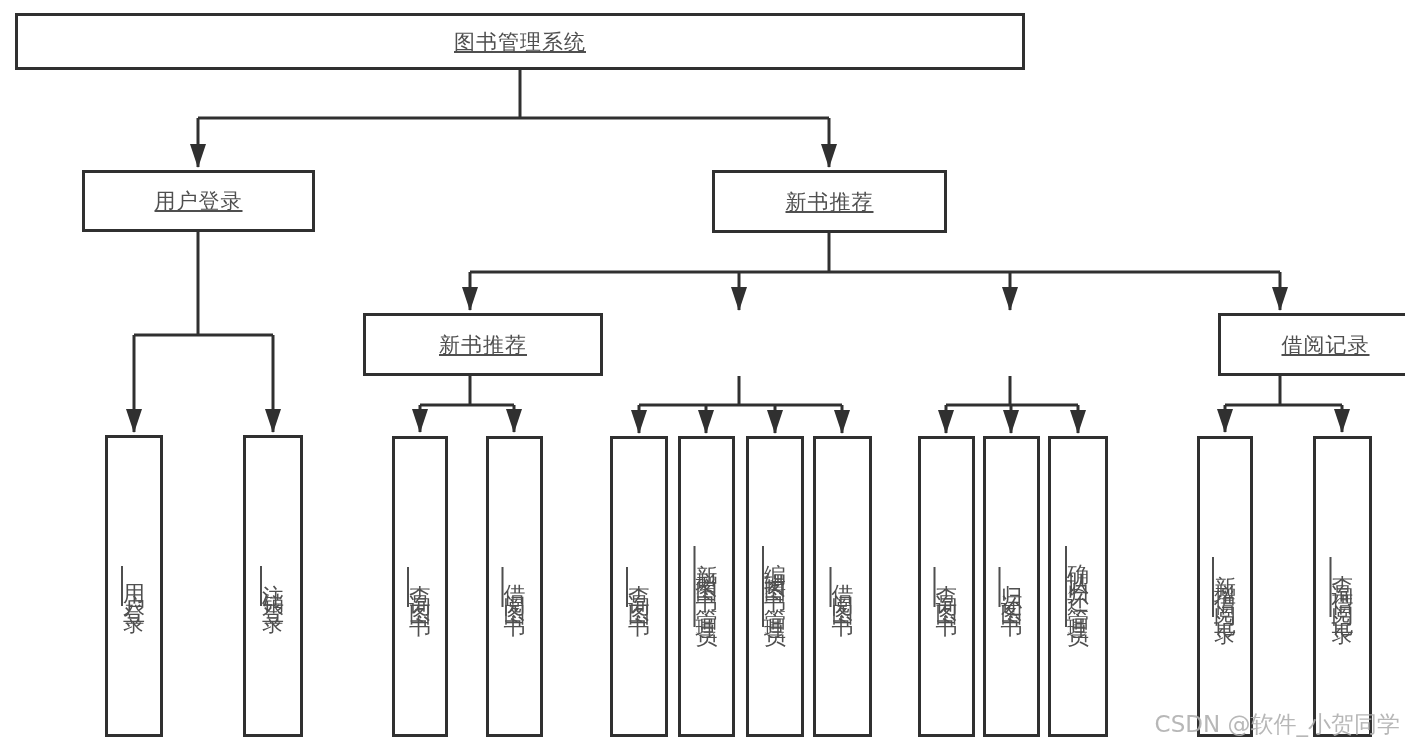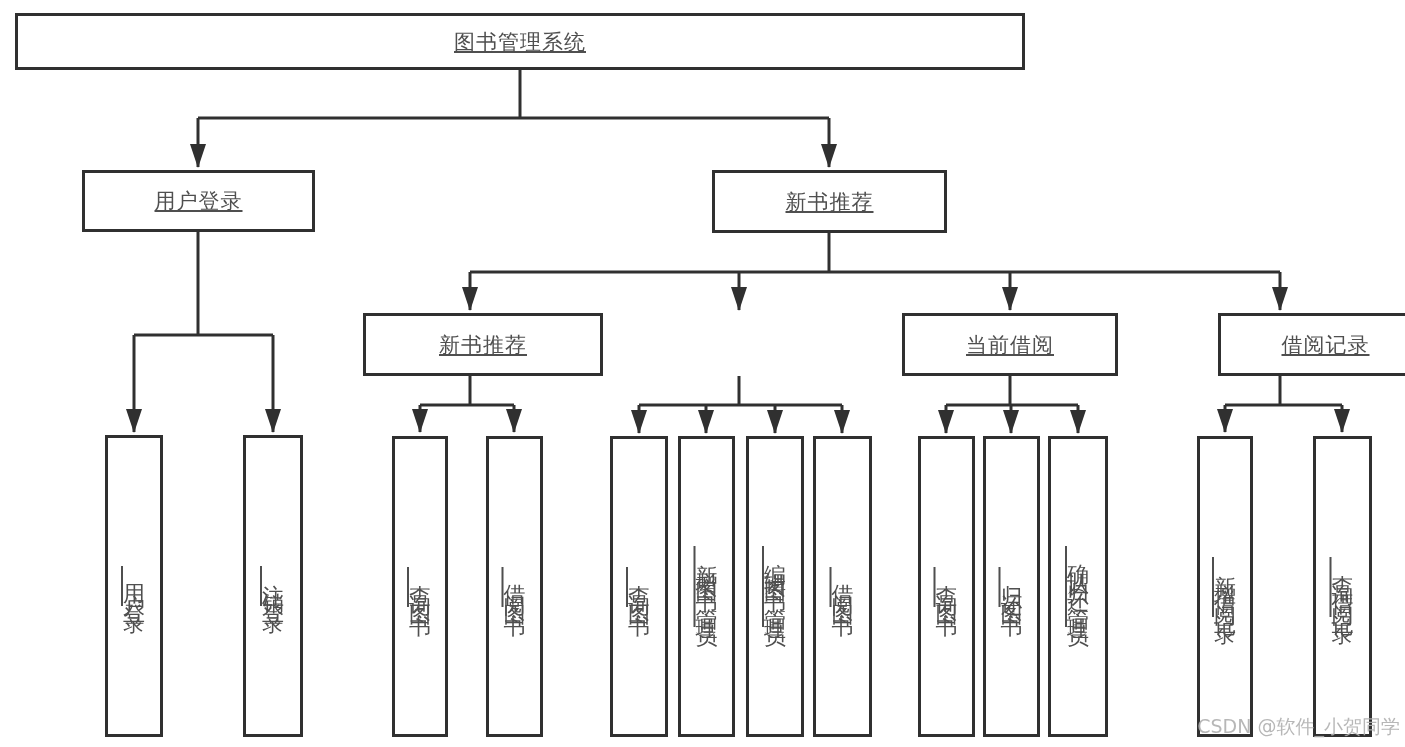--- a/index.html
+++ b/index.html
@@ -53,21 +53,21 @@
     line-height: 1.0;
     white-space: nowrap;
   }
   .v.tight .lbl {
     letter-spacing: 9px;
   }
   .watermark {
     position: absolute;
     right: 5px;
     bottom: 7px;
-    font-size: 19px;
+    font-size: 23px;
     color: #b0b0b0;
     opacity: 0.9;
     white-space: nowrap;
     pointer-events: none;
   }
 </style>
 </head>
 <body>
 
 <div class="canvas">
@@ -141,23 +141,20 @@
   <div class="box h" style="left:82px;top:170px;width:233px;height:62px">
     <span class="lbl">用户登录</span>
   </div>
   <div class="box h" style="left:712px;top:170px;width:235px;height:63px">
     <span class="lbl">新书推荐</span>
   </div>
 
   <div class="box h" style="left:363px;top:313px;width:240px;height:63px">
     <span class="lbl">新书推荐</span>
   </div>
-  <div class="box h" style="left:902px;top:313px;width:216px;height:63px">
-    <span class="lbl">当前借阅</span>
-  </div>
   <div class="box h" style="left:1218px;top:313px;width:215px;height:63px">
     <span class="lbl">借阅记录</span>
   </div>
 
   <div class="box v" style="left:105px;top:435px;width:58px;height:302px">
     <span class="lbl">用户登录</span>
   </div>
   <div class="box v" style="left:243px;top:435px;width:60px;height:302px">
     <span class="lbl">注销登录</span>
   </div>

